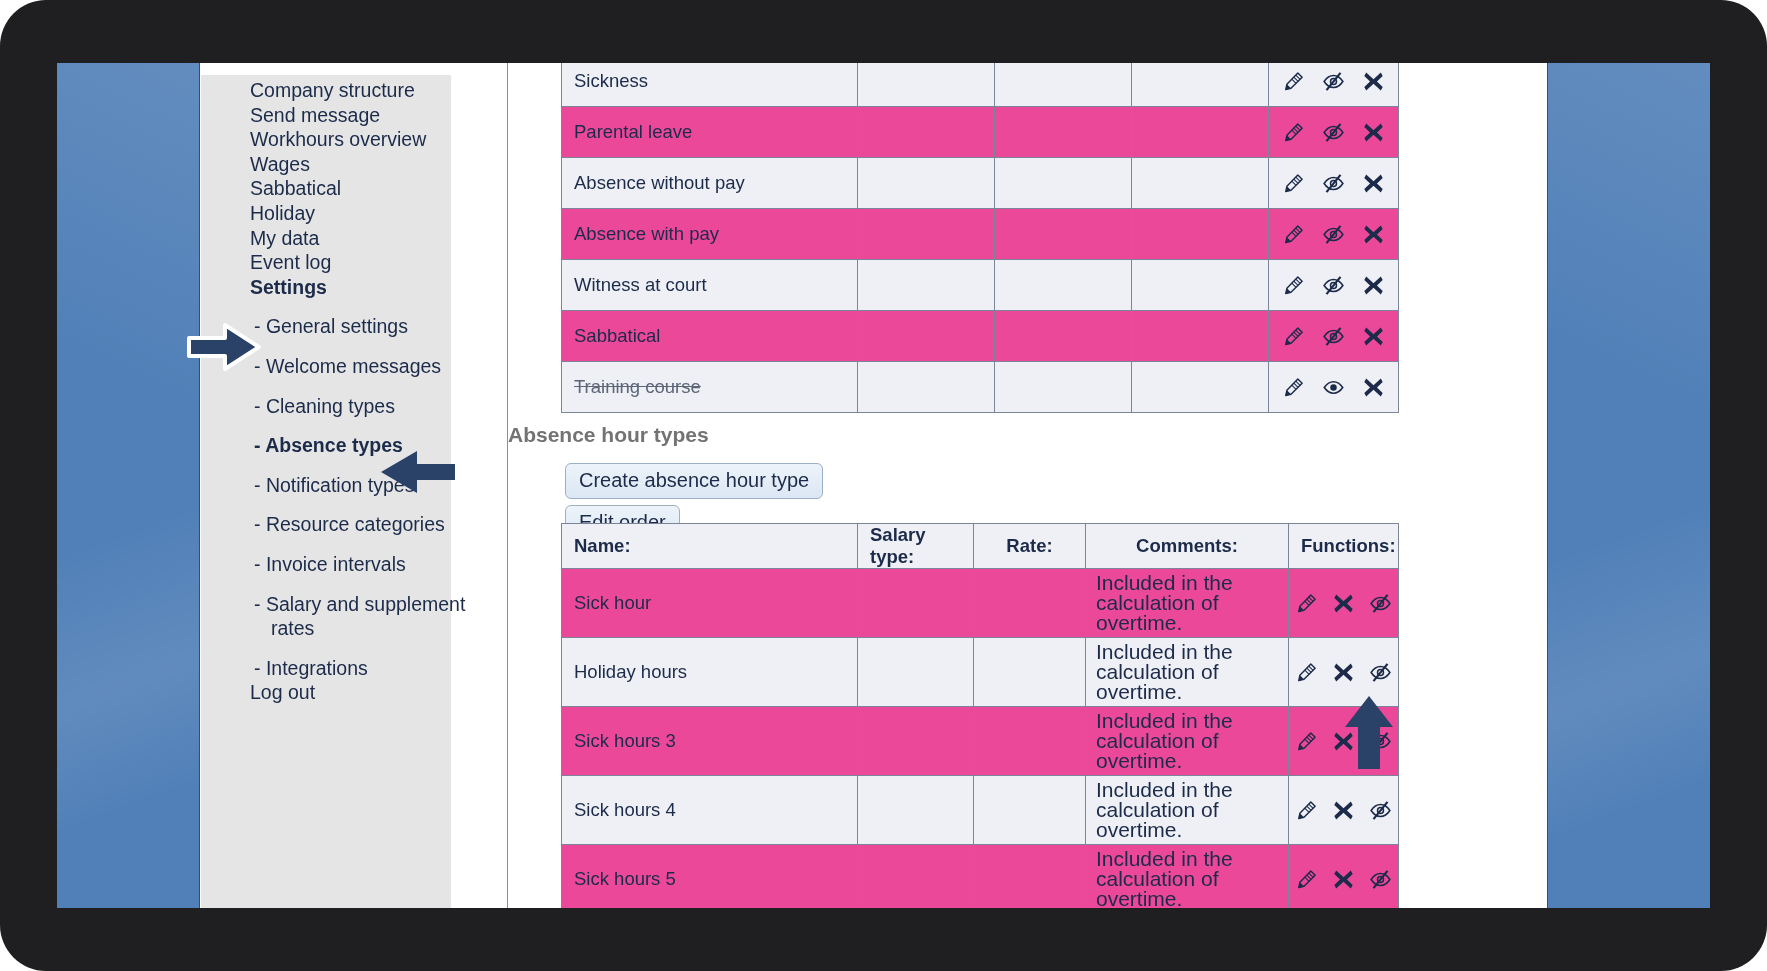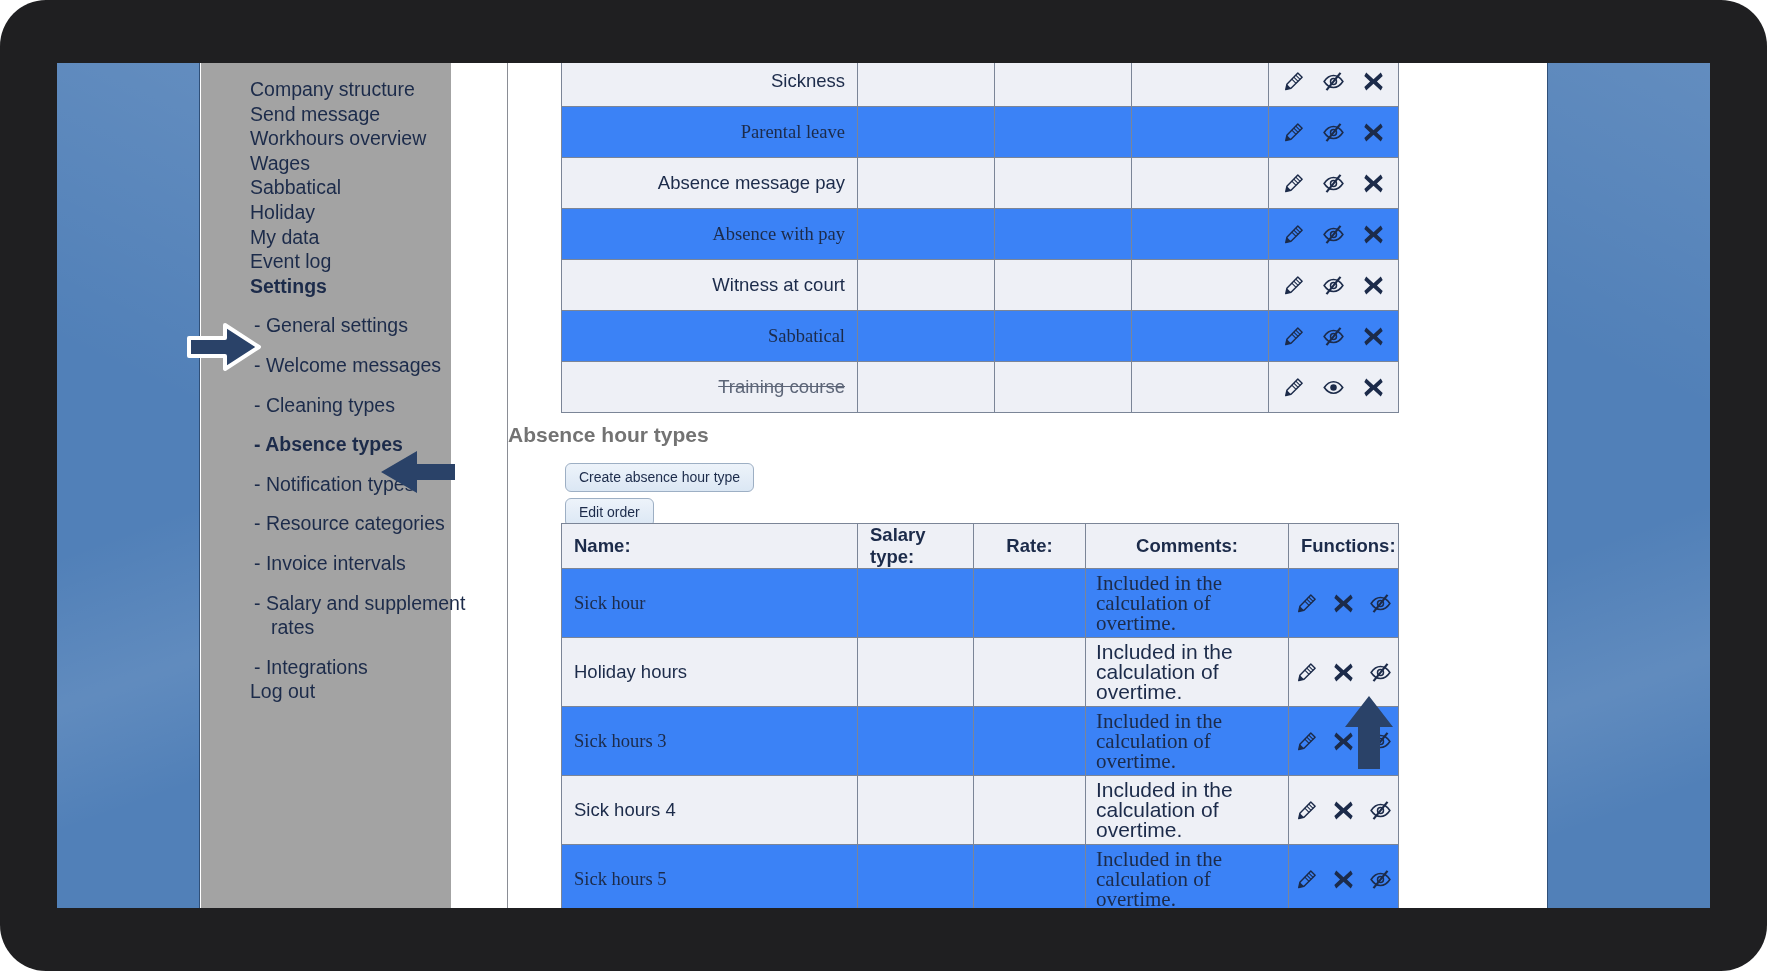--- a/index.html
+++ b/index.html
@@ -37,24 +37,24 @@
       linear-gradient(205deg, rgba(255,255,255,0.10) 0%, rgba(255,255,255,0) 38%),
       linear-gradient(160deg, rgba(255,255,255,0.00) 55%, rgba(255,255,255,0.09) 72%, rgba(255,255,255,0.00) 86%),
       #5180b8;
   }
   #blue-left  { left: 0;   width: 143px; border-right: 1px solid #2f4f78; }
   #blue-right { right: 0;  width: 163px; border-left: 1px solid #2f4f78; }
 
   
   #nav-col {
     position: absolute;
-    left: 144px; top: 0; bottom: 0;
+    left: 144px; top: 12px; bottom: 0;
     width: 250px;
-    background: #a3a3a3;
-    padding-top: 14px;
+    background: #e5e5e5;
+    padding-top: 3px;
   }
   .nav-item {
     font-size: 19.5px;
     line-height: 24.6px;
     color: #1c2b4a;
     padding-left: 49px;
     white-space: nowrap;
     cursor: pointer;
   }
   .nav-item.sub { padding-left: 53px; margin-top: 15px; }
@@ -84,29 +84,29 @@
     table-layout: fixed;
   }
   table.grid td, table.grid th {
     border: 1px solid #7b8597;
     padding: 0 12px;
     vertical-align: middle;
     text-align: left;
     font-weight: normal;
   }
   tr.alt td { background: #eef0f6; }
-  tr.plain td { background: #3b82f6; font-family: Liberation Serif, serif; }
+  tr.plain td { background: #ec4899; }
 
   
   #absence-types-table {
     position: absolute;
     left: 53px; top: -8px;
     width: 837px;
   }
-  #absence-types-table td { height: 51px; text-align: right; }
+  #absence-types-table td { height: 51px; }
   #absence-types-table td.fn { padding: 0; }
   td.strike { text-decoration: line-through; color: #5d6678; }
 
   .fn-wrap {
     display: flex;
     align-items: center;
     justify-content: center;
     gap: 16px;
     height: 100%;
   }
@@ -129,21 +129,21 @@
   }
 
   
   #btn-stack {
     position: absolute;
     left: 57px; top: 400px;
   }
   .btn {
     display: block;
     font-family: "Liberation Sans", sans-serif;
-    font-size: 14px;
+    font-size: 20px;
     color: #1c2b4a;
     background: linear-gradient(#edf3fa, #dbe7f4);
     border: 1px solid #9dafc4;
     border-radius: 6px;
     padding: 5px 13px 6px 13px;
     margin-bottom: 6px;
     cursor: pointer;
     text-align: left;
   }
 
@@ -281,21 +281,21 @@
                 </span>
                 <span class="fn-ico">
                   <svg viewBox="0 0 24 24" width="23" height="23" aria-hidden="true">
                     <path d="M4.4 2.6 L12 9.6 L19.6 2.6 L21.6 6.2 L15.6 12 L21.6 17.8 L19.6 21.4 L12 14.4 L4.4 21.4 L2.4 17.8 L8.4 12 L2.4 6.2 Z" fill="#1c2b4a"></path>
                   </svg>
                 </span>
               </div>
             </td>
           </tr>
           <tr class="alt">
-            <td>Absence message pay</td>
+            <td>Absence without pay</td>
             <td></td>
             <td></td>
             <td></td>
             <td class="fn">
               <div class="fn-wrap">
                 <span class="fn-ico">
                   <svg viewBox="0 0 24 24" width="23" height="23" aria-hidden="true">
                     <g fill="none" stroke="#1c2b4a" stroke-width="1.5" stroke-linejoin="round">
                       <path d="M16.5 3.2 L21 7.6 L9.4 19.1 L3.9 20.4 L5.1 14.9 Z"></path>
                       <path d="M14.4 5.3 L18.9 9.7" stroke-width="1.1"></path>

